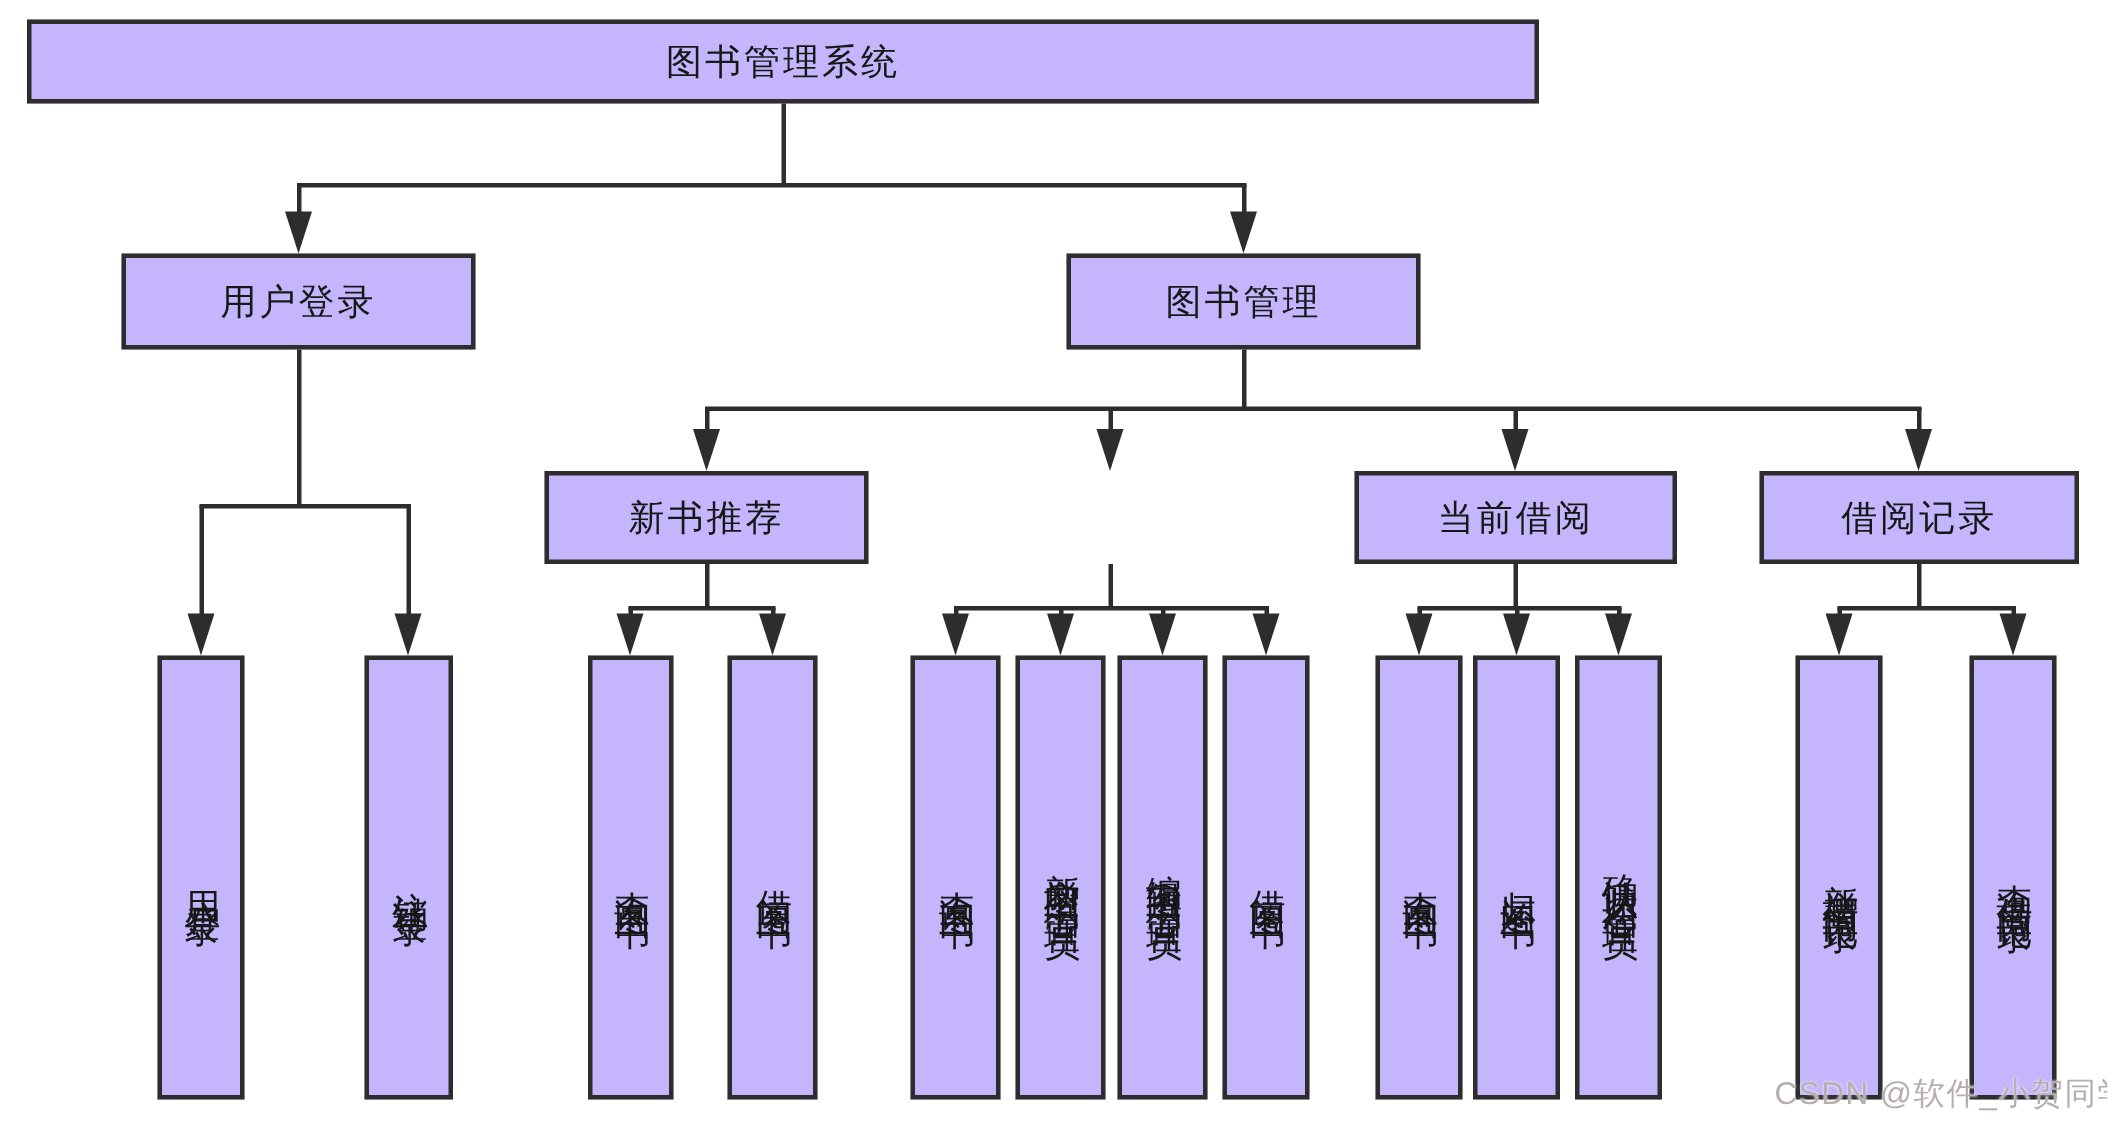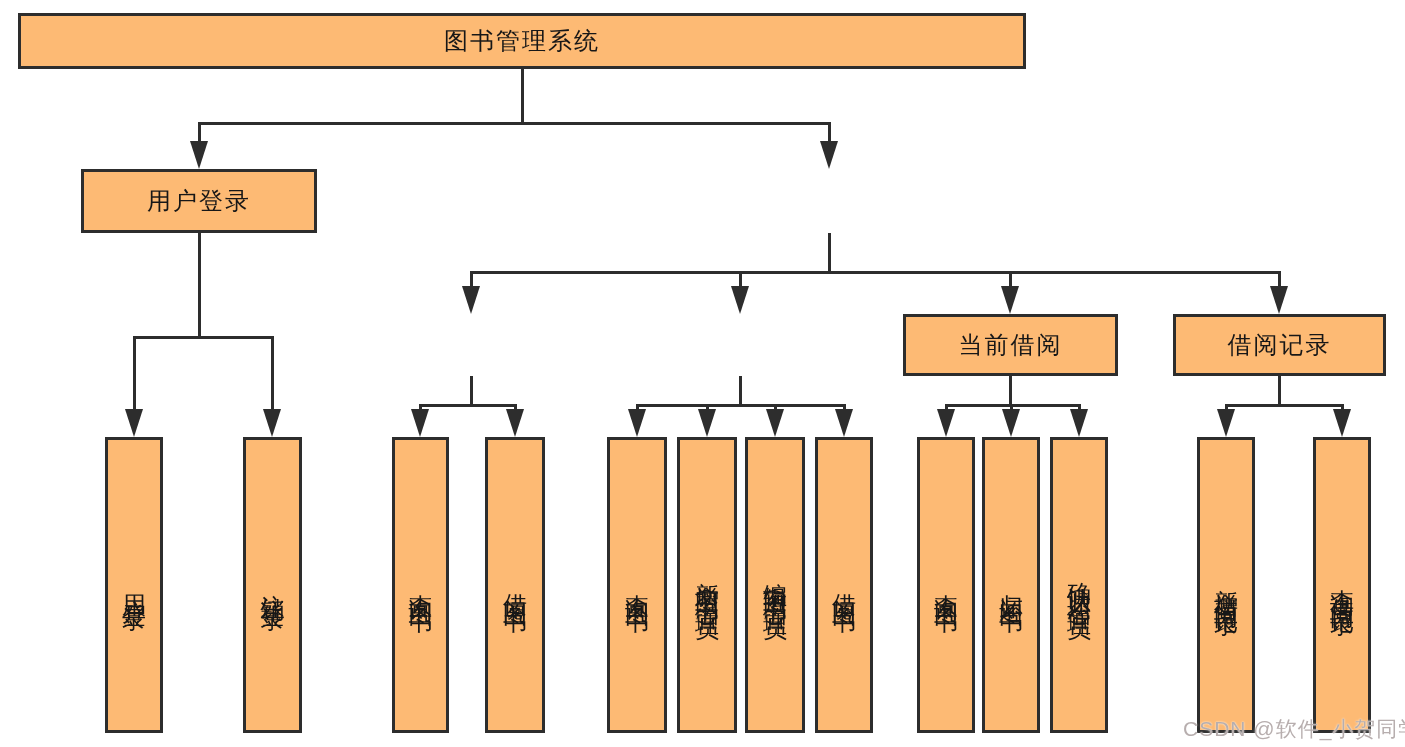--- a/index.html
+++ b/index.html
@@ -8,21 +8,21 @@
   #canvas {
     position: relative;
     width: 1405px;
     height: 747px;
     background: #ffffff;
     overflow: hidden;
   }
   .box {
     position: absolute;
     border: 3px solid #2d2d2d;
-    background: #fdba74;
+    background: #c4b5fd;
     display: flex;
     align-items: center;
     justify-content: center;
     color: #171717;
   }
   .box.h span {
     font-size: 24px;
     letter-spacing: 2px;
     white-space: nowrap;
   }
@@ -61,21 +61,27 @@
 
 <div id="canvas">
 
   <div class="box h" style="left:18px;top:13px;width:1008px;height:56px">
     <span>图书管理系统</span>
   </div>
 
   <div class="box h" style="left:81px;top:169px;width:236px;height:64px">
     <span>用户登录</span>
   </div>
+  <div class="box h" style="left:711px;top:169px;width:236px;height:64px">
+    <span>图书管理</span>
+  </div>
 
+  <div class="box h" style="left:363px;top:314px;width:216px;height:62px">
+    <span>新书推荐</span>
+  </div>
   <div class="box h" style="left:903px;top:314px;width:215px;height:62px">
     <span>当前借阅</span>
   </div>
   <div class="box h" style="left:1173px;top:314px;width:213px;height:62px">
     <span>借阅记录</span>
   </div>
 
   <div class="box v" style="left:105px;top:437px;width:58px;height:296px">
     <span>用户登录</span>
   </div>

